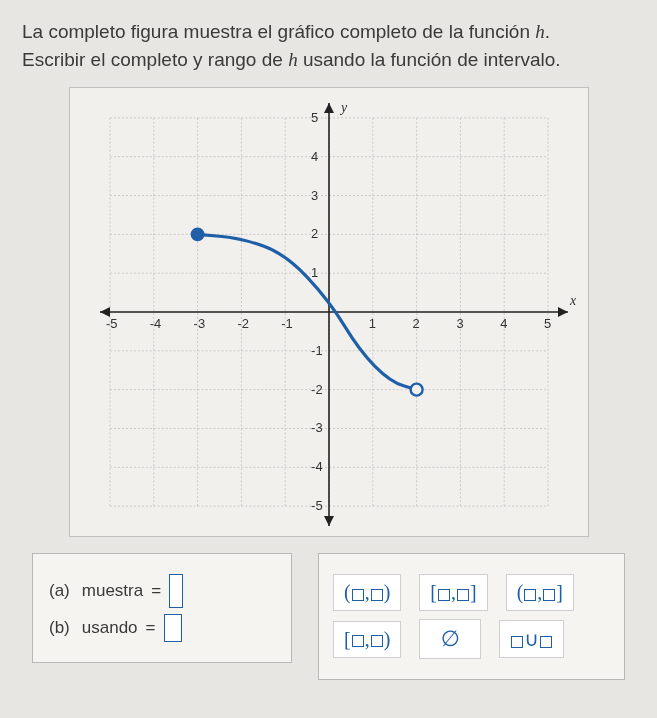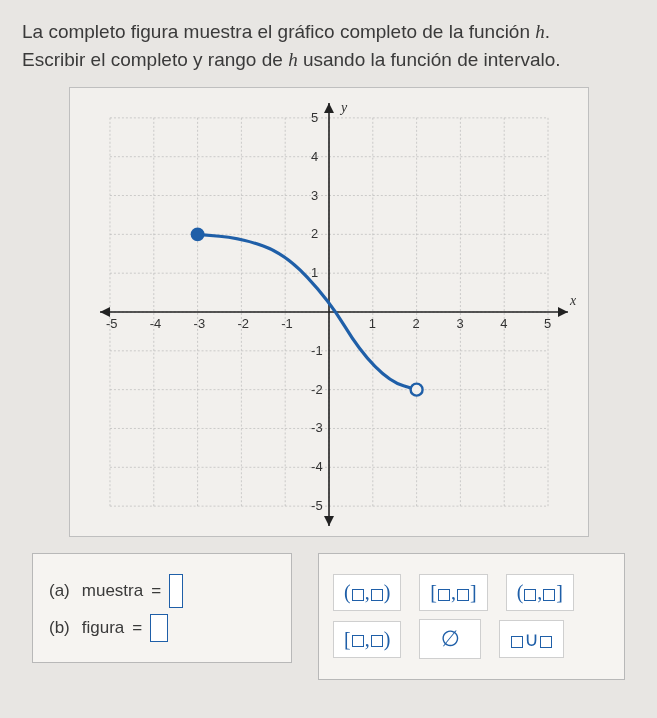--- a/index.html
+++ b/index.html
@@ -146,21 +146,21 @@
 <div class="bottom-row">
   <div class="answer-box">
     <div class="ans-line">
       <span class="lbl-letter">(a)</span>
       <span>muestra</span>
       <span>=</span>
       <span class="slot tall"></span>
     </div>
     <div class="ans-line">
       <span class="lbl-letter">(b)</span>
-      <span>figura</span>
+      <span>usando</span>
       <span>=</span>
       <span class="slot"></span>
     </div>
   </div>
 
   <div class="palette">
     <div class="pal-row">
       <button class="pal-btn">(<span class="box"></span>,<span class="box"></span>)</button>
       <button class="pal-btn">[<span class="box"></span>,<span class="box"></span>]</button>
       <button class="pal-btn">(<span class="box"></span>,<span class="box"></span>]</button>

